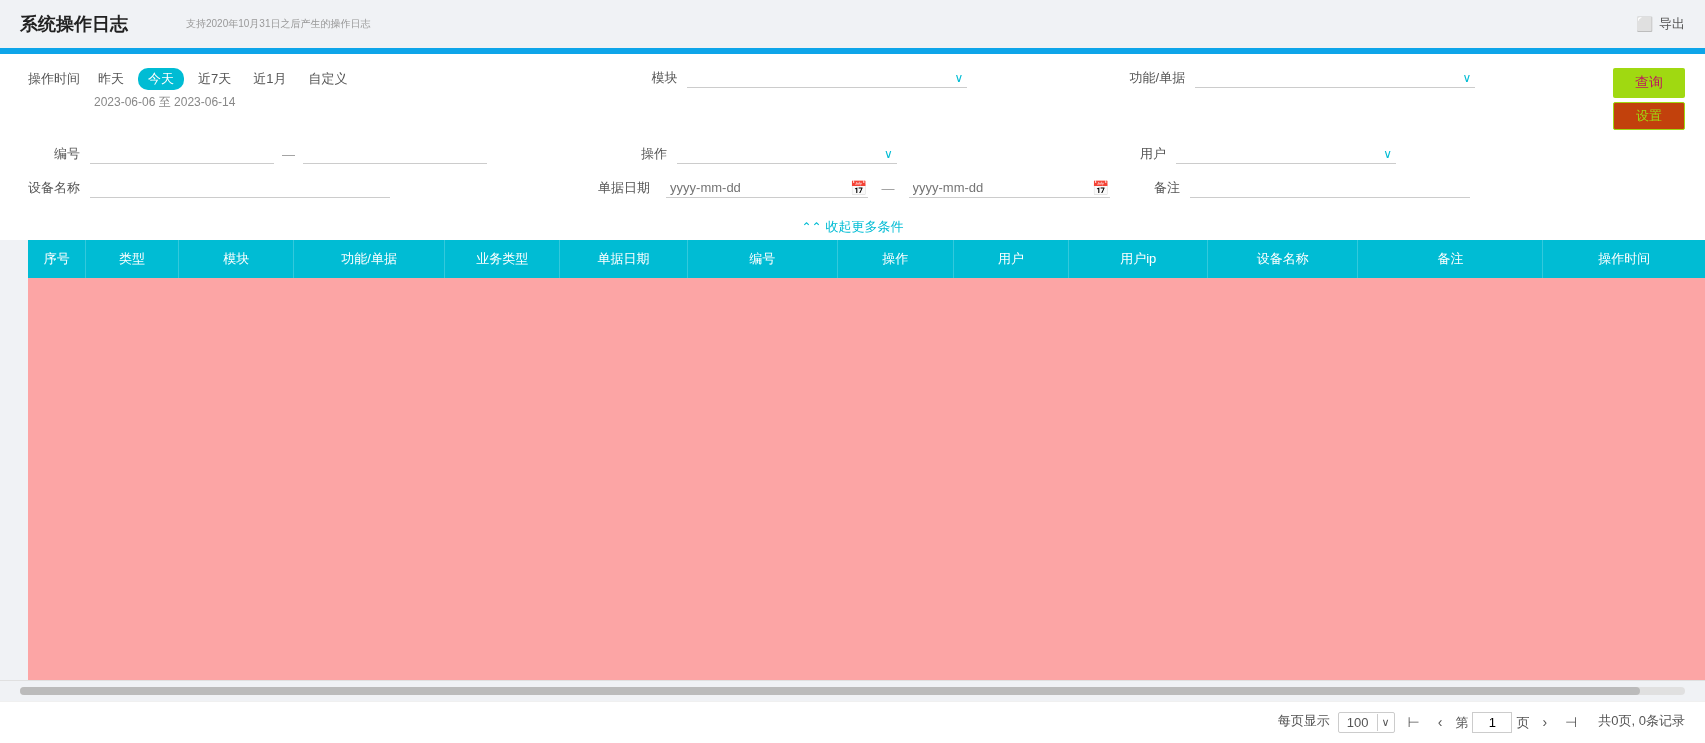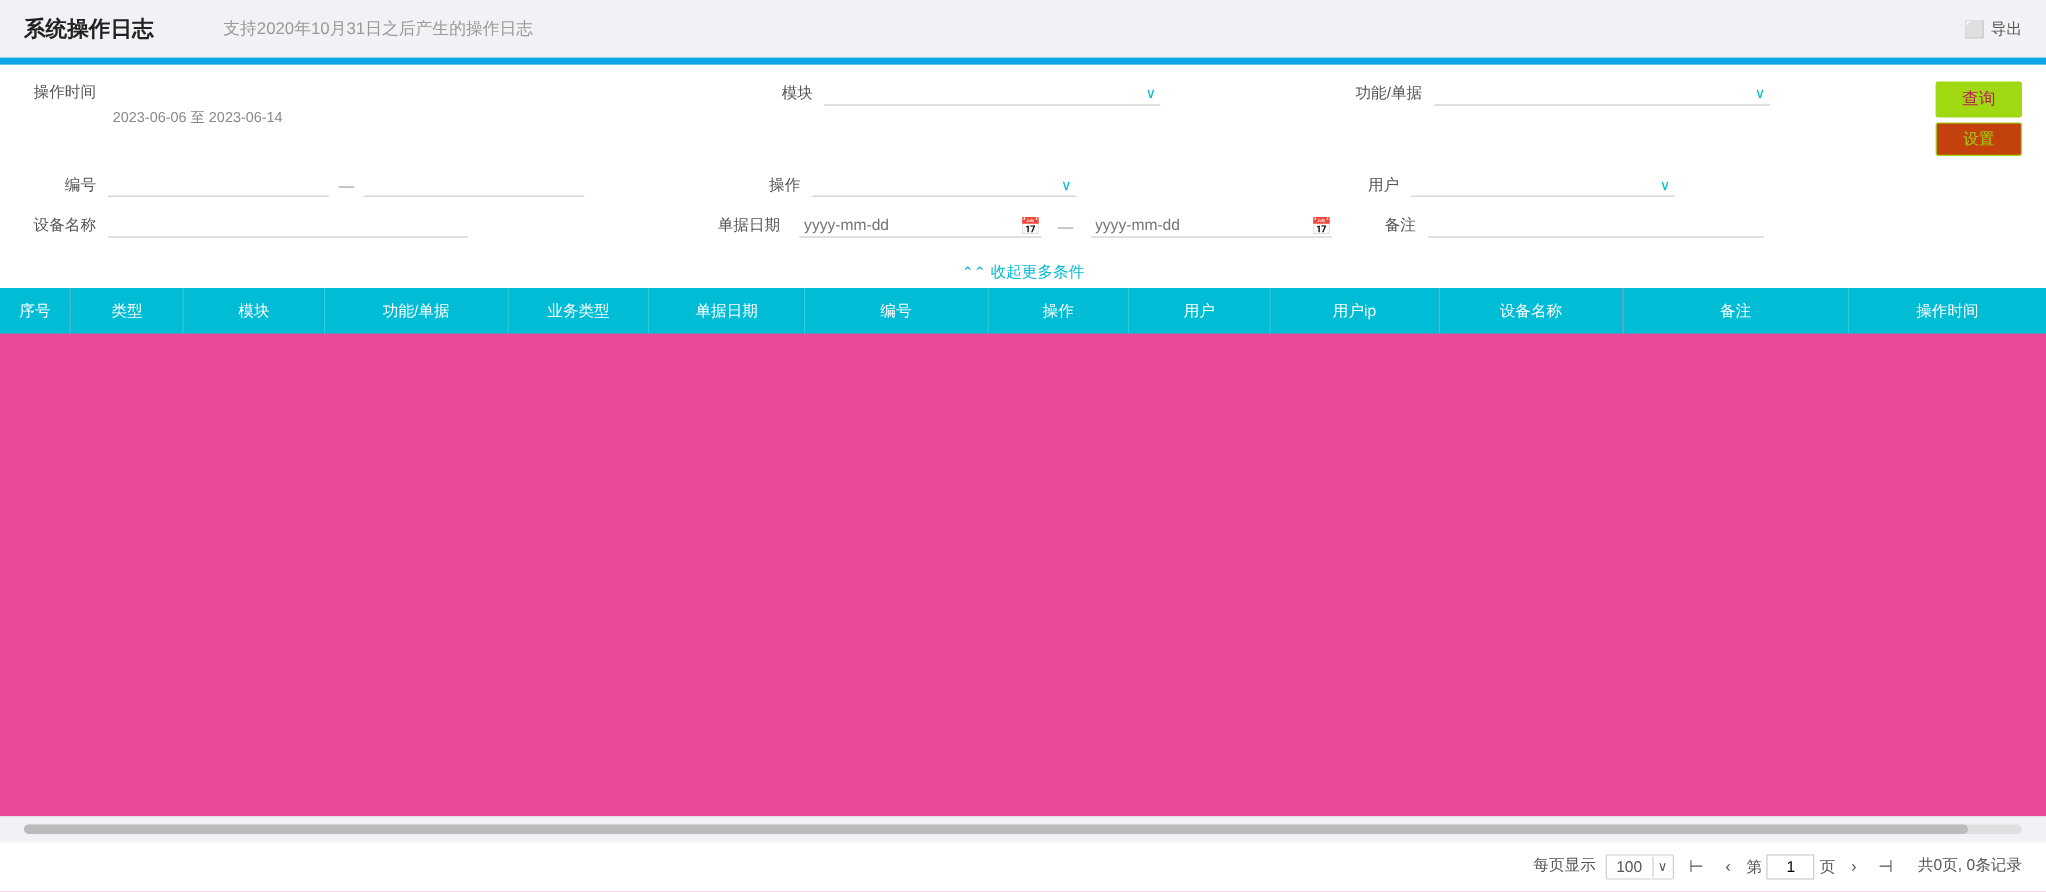--- a/index.html
+++ b/index.html
@@ -3,21 +3,21 @@
   <meta charset="utf-8">
   <style>
     * { box-sizing: border-box; margin: 0; padding: 0; font-family: 'Microsoft YaHei', Arial, sans-serif; }
     body { background: #f0f2f5; font-size: 13px; color: #333; }
 
     .page-wrapper { width: 1705px; min-height: 743px; background: #f0f2f5; display: flex; flex-direction: column; }
 
     
     .page-header { display: flex; align-items: center; padding: 12px 20px; background: #f0f2f5; border-bottom: 6px solid #0ea5e9; gap: 42px; }
     .page-title { font-size: 18px; font-weight: bold; color: #222; margin-right: 16px; }
-    .page-subtitle { font-size: 14px; color: #999; }
+    .page-subtitle { font-size: 10px; color: #999; }
     .header-export { margin-left: auto; display: flex; align-items: center; gap: 5px; color: #555; font-size: 13px; cursor: pointer; }
     .export-icon { font-size: 14px; }
     .filter-label { color: #555; font-size: 13px; min-width: 60px; text-align: right; margin-right: 10px; flex-shrink: 0; }
     .time-filter-group { display: flex; align-items: center; gap: 6px; }
     .time-btn { padding: 2px 8px; border: none; background: transparent; cursor: pointer; font-size: 13px; color: #555; border-radius: 3px; }
     .time-btn.active { background: #00bcd4; color: #fff; border-radius: 10px; padding: 2px 10px; }
     .date-range-text { font-size: 12px; color: #888; margin-left: 4px; }
 
     .filter-input { border: none; border-bottom: 1px solid #ccc; outline: none; font-size: 13px; color: #333; padding: 2px 4px; min-width: 180px; background: transparent; }
     .filter-input::placeholder { color: #bbb; }
@@ -36,21 +36,21 @@
     .date-input-wrap { display: flex; align-items: center; border-bottom: 1px solid #ccc; min-width: 140px; }
     .date-input { border: none; outline: none; font-size: 13px; color: #bbb; padding: 2px 4px; background: transparent; min-width: 100px; }
     .date-icon { color: #00bcd4; font-size: 14px; cursor: pointer; }
 
     
     .collapse-row { display: flex; justify-content: center; padding: 6px 0 4px 0; }
     .collapse-btn { display: flex; align-items: center; gap: 4px; color: #00bcd4; font-size: 13px; cursor: pointer; border: none; background: transparent; }
     .collapse-icon { font-size: 12px; }
 
     
-    .table-area { background: #ec4899; flex: 1; overflow: auto; }
+    .table-area { background: #fca5a5; flex: 1; overflow: auto; margin-left: 28px; }
     .data-table { width: 100%; border-collapse: collapse; table-layout: fixed; }
     .data-table thead tr { background: #00bcd4; }
     .data-table thead th { color: #fff; font-size: 13px; font-weight: normal; padding: 10px 8px; text-align: center; border-right: 1px solid rgba(255,255,255,0.2); white-space: nowrap; }
     .data-table thead th:last-child { border-right: none; }
 
     
     .scrollbar-area { background: #f0f2f5; padding: 6px 0; border-top: 1px solid #e0e0e0; }
     .scrollbar-track { height: 8px; background: #e0e0e0; border-radius: 4px; margin: 0 20px; cursor: pointer; }
     .scrollbar-thumb { height: 8px; background: #bbb; border-radius: 4px; width: 1620px; }
 
@@ -88,20 +88,27 @@
     </div>
   </div>
 
   <div class="filter-section">
 
     <div class="filter-grid-row">
 
       <div class="filter-cell" style="flex:1.8; flex-direction: column; align-items: flex-start;">
         <div style="display:flex; align-items:center;">
           <span class="filter-label">操作时间</span>
+          <div class="time-filter-group">
+            <button class="time-btn">昨天</button>
+            <button class="time-btn active">今天</button>
+            <button class="time-btn">近7天</button>
+            <button class="time-btn">近1月</button>
+            <button class="time-btn">自定义</button>
+          </div>
         </div>
         <div style="margin-left: 70px; margin-top: 4px;">
           <span class="date-range-text">2023-06-06 至 2023-06-14</span>
         </div>
       </div>
 
       <div class="filter-cell" style="flex: 1.5;">
         <span class="filter-label">模块</span>
         <div class="filter-select-wrap module-select">
           <input class="filter-input" type="text" value="" style="">

